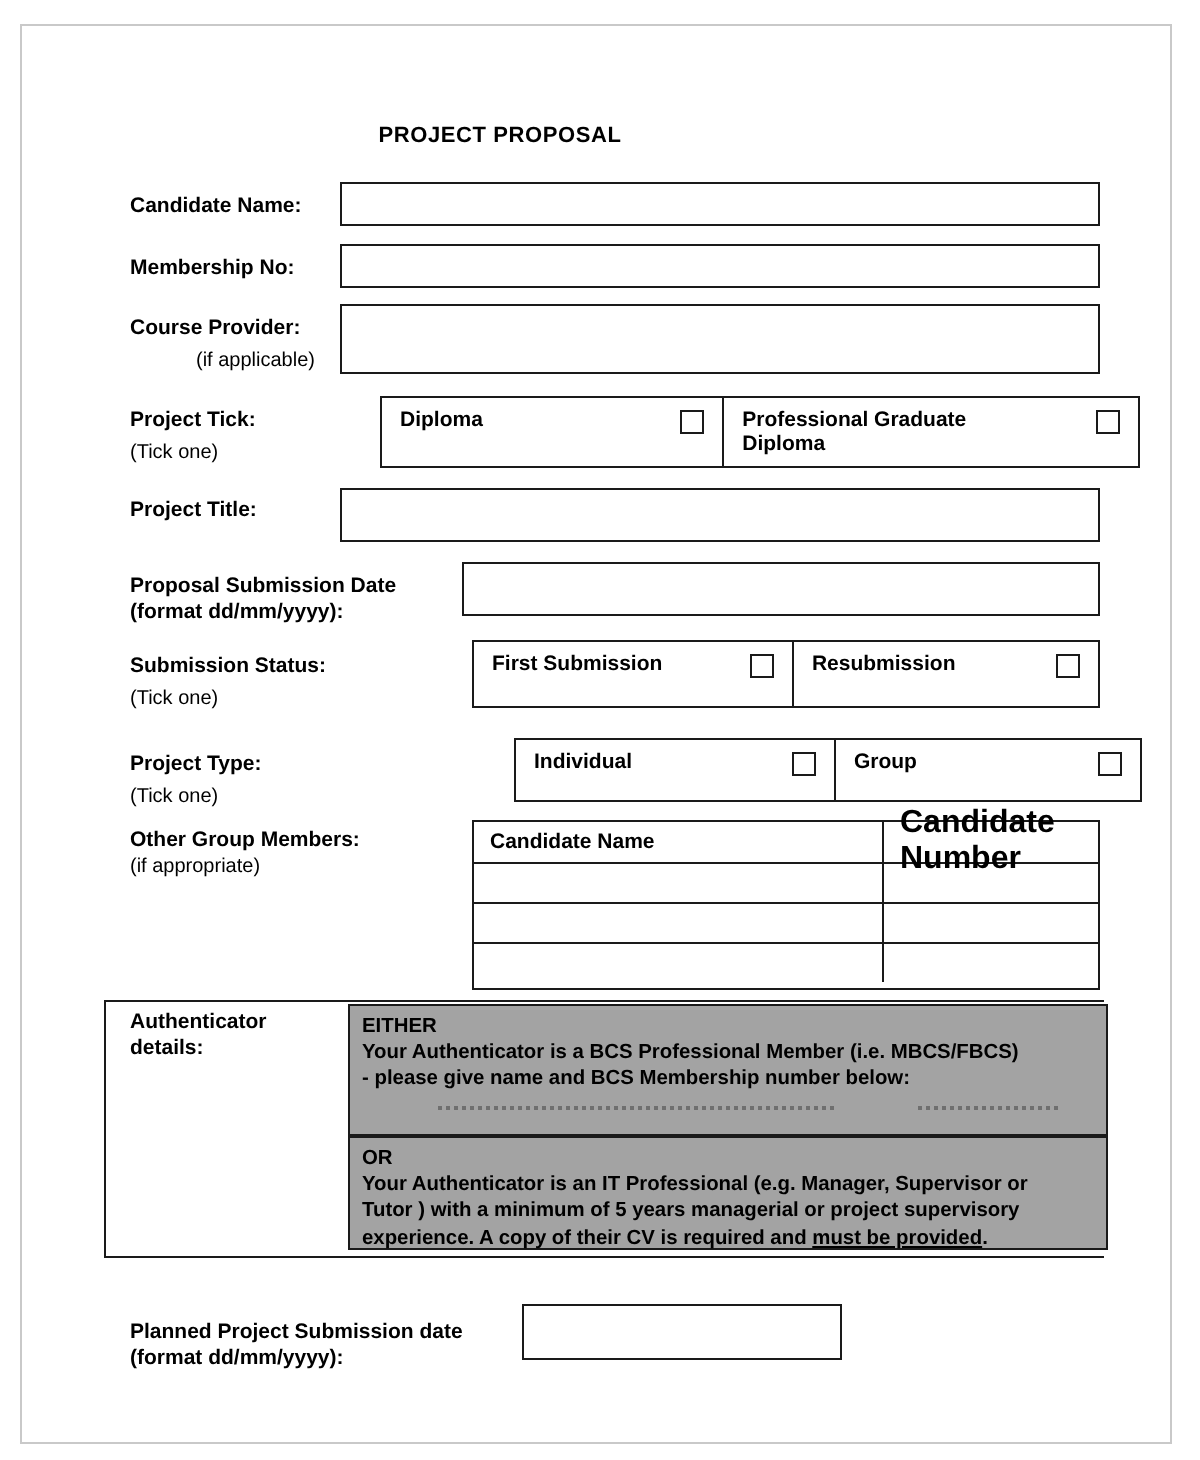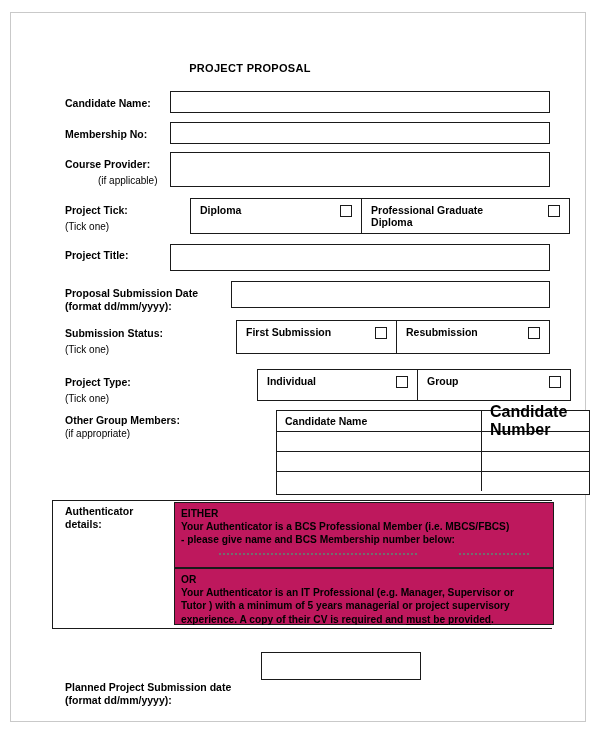--- a/index.html
+++ b/index.html
@@ -103,21 +103,20 @@
     margin-top: 1px;
     background: #fff;
   }
 
   
   .gm-table {
     position: absolute;
     border: 1.6px solid #1a1a1a;
     box-sizing: border-box;
     background: #fff;
-    margin-left: 40px;
   }
   .gm-row {
     display: flex;
     box-sizing: border-box;
   }
   .gm-row + .gm-row {
     border-top: 1.6px solid #1a1a1a;
   }
   .gm-c1 {
     box-sizing: border-box;
@@ -142,21 +141,21 @@
     position: absolute;
     border-left: 1.3px solid #1a1a1a;
     border-top: 1.3px solid #1a1a1a;
     border-bottom: 1.3px solid #1a1a1a;
     box-sizing: border-box;
   }
   .auth-box {
     position: absolute;
     border: 1.6px solid #1a1a1a;
     box-sizing: border-box;
-    background: #be185d;
+    background: #a3a3a3;
   }
   .auth-text {
     position: absolute;
     font-size: 10.2px;
     font-weight: bold;
     line-height: 13.2px;
   }
   .auth-text .kw { display: block; }
   .ul { text-decoration: underline; }
 
@@ -269,17 +268,17 @@
 
   <div class="auth-box" style="left:174px; top:568px; width:380px; height:57px;">
     <div class="auth-text" style="left:6px; top:4px;">
       <span class="kw">OR</span>
       <span class="kw">Your Authenticator is an IT Professional (e.g. Manager, Supervisor or</span>
       <span class="kw">Tutor ) with a minimum of 5 years managerial or project supervisory</span>
       <span class="kw"><span>experience. A copy of their CV is required and </span><span class="ul">must be provided</span><span>.</span></span>
     </div>
   </div>
 
-  <div class="lbl" style="left:65px; top:660px;margin-top:21px;">Planned Project Submission date
+  <div class="lbl" style="left:65px; top:660px;">Planned Project Submission date
 (format dd/mm/yyyy):</div>
   <div class="box" style="left:261px; top:652px; width:160px; height:28px;"></div>
 
 </div>
 
 </body></html>

